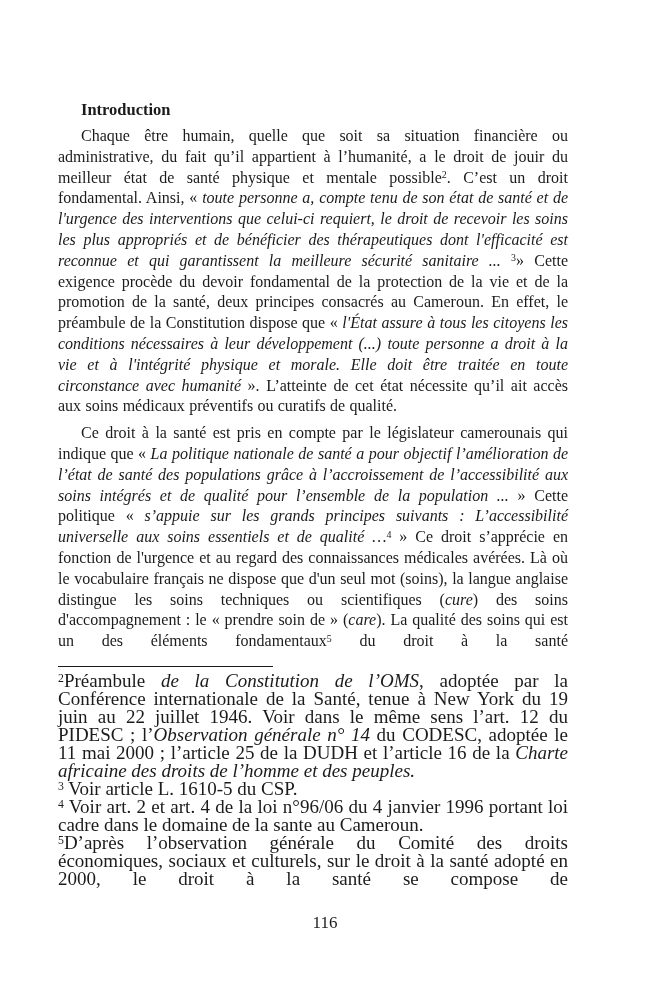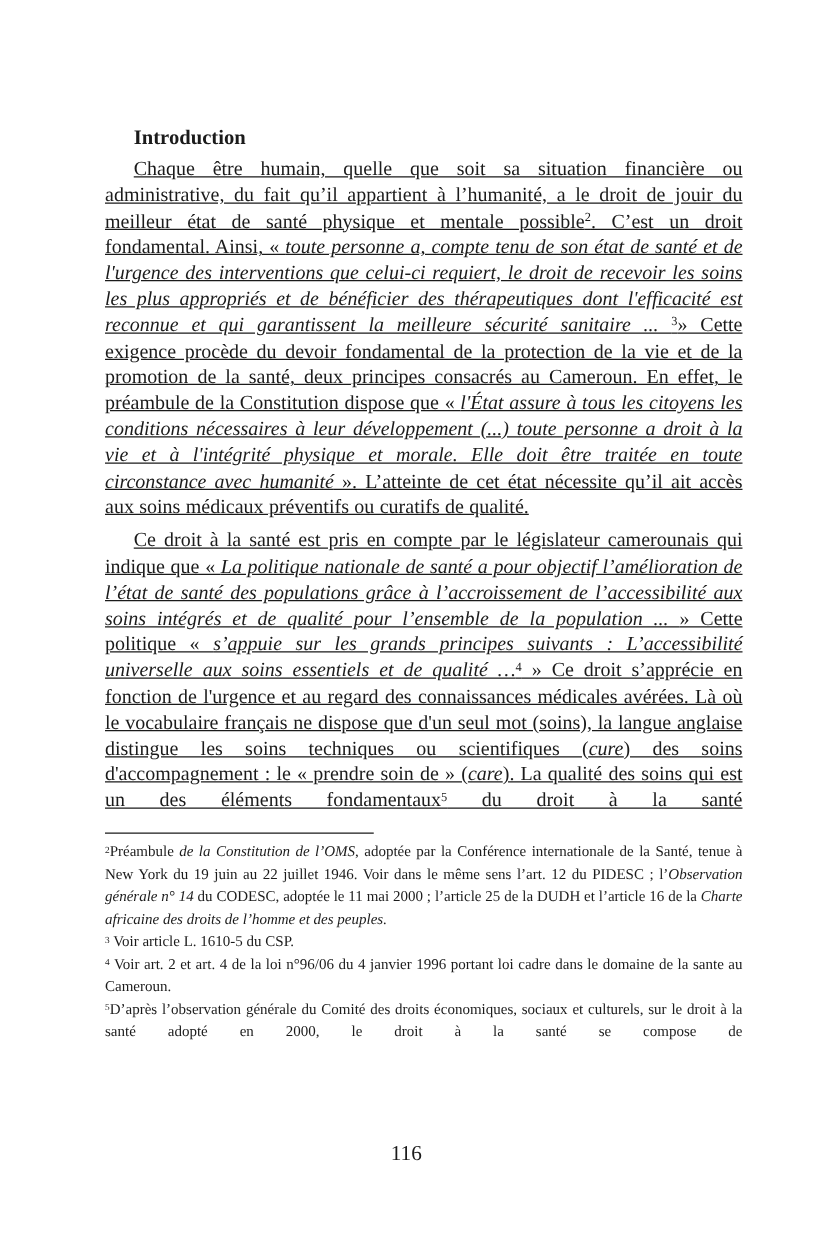--- a/index.html
+++ b/index.html
@@ -8,57 +8,56 @@
     width: 650px;
     height: 1007px;
     background: #ffffff;
     color: #1b1b1b;
     font-family: "Liberation Serif", "DejaVu Serif", serif;
     overflow: hidden;
     -webkit-hyphens: none; hyphens: none;
   }
   .text-block {
     position: absolute;
-    left: 84px;
+    left: 58px;
     top: 99px;
     width: 510px;
   }
   .heading {
     font-size: 16.5px;
     line-height: 21px;
     font-weight: bold;
     margin: 0 0 6px 0;
     padding-left: 23px;
   }
   p.body-par {
     font-size: 16px;
     line-height: 20.8px;
     margin: 0 0 6px 0;
     text-align: justify;
     text-indent: 23px;
     word-spacing: 0.02em;
-    text-decoration: underline;
   }
   .it { font-style: italic; }
   sup {
     font-size: 0.62em;
     vertical-align: baseline;
     position: relative;
     top: -0.45em;
     line-height: 0;
   }
   .footnotes { margin-top: 14px; }
   .fn-sep {
     width: 215px;
     height: 0;
     border-top: 1px solid #1b1b1b;
     margin: 0 0 5px 0;
   }
   p.footnote {
-    font-size: 12px;
+    font-size: 19px;
     line-height: 18px;
     margin: 0;
     text-align: justify;
   }
   .stretch-last { text-align-last: justify; }
   .page-number {
     position: absolute;
     left: 0;
     top: 912px;
     width: 650px;

